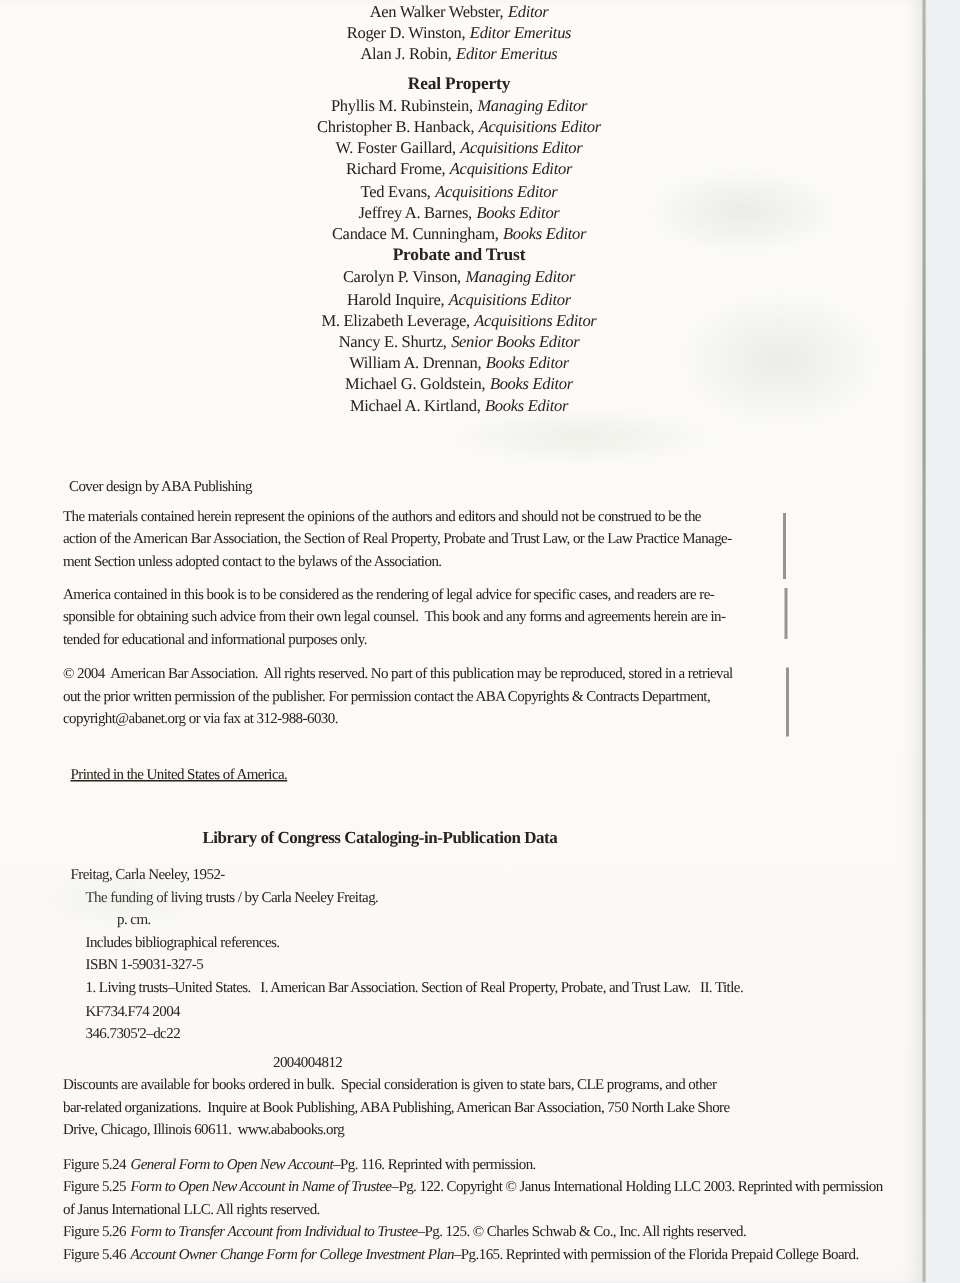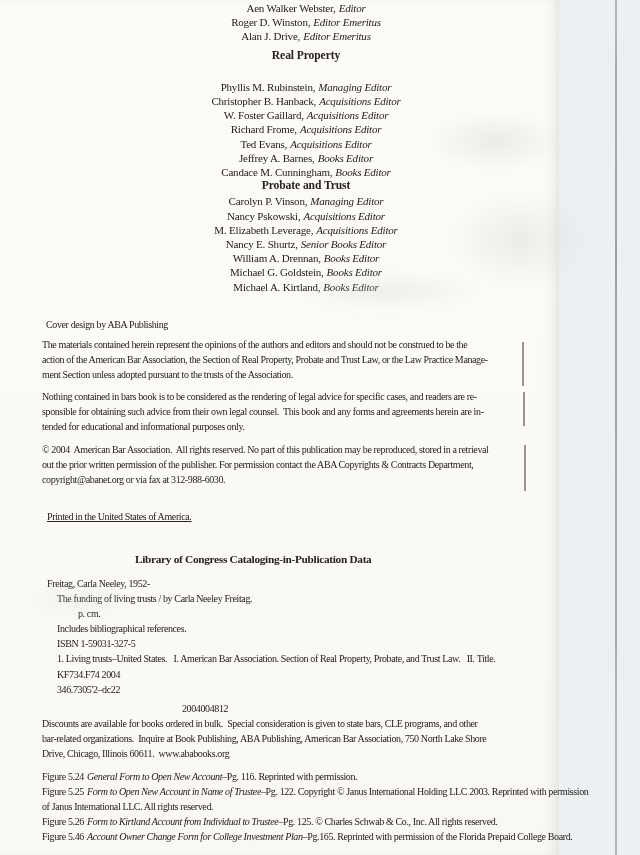--- a/index.html
+++ b/index.html
@@ -3,36 +3,36 @@
 <meta charset="utf-8">
 <style>
   html,body{margin:0;padding:0;}
   body{
     width:640px;height:855px;position:relative;overflow:hidden;
     background:#edf0f3;
     font-family:"Liberation Serif","DejaVu Serif",serif;
     color:#26221c;
   }
   .page{
-    position:absolute;left:0;top:0;width:559px;height:855px;
+    position:absolute;left:0;top:0;width:617px;height:855px;
     background:linear-gradient(180deg,#fcfbf8 0%,#fbfaf6 55%,#faf8f4 100%);
     box-shadow:inset -10px 0 14px -8px rgba(140,140,132,.28);
   }
   .page-edge{
     position:absolute;left:615px;top:0;width:2px;height:855px;
     background:linear-gradient(180deg,#b2b5ae 0%,#9aa09c 30%,#a8aba4 60%,#b5b8b0 100%);
   }
   
   .masthead{
     position:absolute;top:1px;left:0;width:612px;
     text-align:center;font-size:11px;line-height:14.2px;letter-spacing:-.2px;
   }
   .ed-role{font-style:italic;margin-left:3px;}
   .mast-heading{font-weight:bold;font-size:11.6px;letter-spacing:-.1px;}
-  .mh1{margin-top:5px;margin-bottom:17px;}
+  .mh1{margin-top:5px;margin-bottom:1px;}
   .mh2{margin-top:0;margin-bottom:1px;}
   
   .tblock{position:absolute;font-size:10px;line-height:15.2px;letter-spacing:-.38px;}
   .tline{white-space:pre;}
   .single{white-space:pre;}
   #cover-note{top:317px;left:46px;}
   #disclaimer{top:337px;left:42px;}
   #legal{top:389px;left:42px;}
   #copyright{top:442px;left:42px;}
   #printed{top:509px;left:47px;text-decoration:underline;}
@@ -57,51 +57,51 @@
   .s3{left:524px;top:445px;height:46px;}
 </style>
 </head>
 <body>
 
 <div class="page">
 
   <div class="masthead">
     <div class="ed-line"><span>Aen Walker Webster,</span><span class="ed-role">Editor</span></div>
     <div class="ed-line"><span>Roger D. Winston,</span><span class="ed-role">Editor Emeritus</span></div>
-    <div class="ed-line"><span>Alan J. Drive,</span><span class="ed-role">Editor Emeritus</span></div>
+    <div class="ed-line"><span>Alan J. Robin,</span><span class="ed-role">Editor Emeritus</span></div>
 
     <div class="mast-heading mh1">Real Property</div>
     <div class="ed-line"><span>Phyllis M. Rubinstein,</span><span class="ed-role">Managing Editor</span></div>
     <div class="ed-line"><span>Christopher B. Hanback,</span><span class="ed-role">Acquisitions Editor</span></div>
     <div class="ed-line"><span>W. Foster Gaillard,</span><span class="ed-role">Acquisitions Editor</span></div>
     <div class="ed-line"><span>Richard Frome,</span><span class="ed-role">Acquisitions Editor</span></div>
     <div class="ed-line"><span>Ted Evans,</span><span class="ed-role">Acquisitions Editor</span></div>
     <div class="ed-line"><span>Jeffrey A. Barnes,</span><span class="ed-role">Books Editor</span></div>
     <div class="ed-line"><span>Candace M. Cunningham,</span><span class="ed-role">Books Editor</span></div>
 
     <div class="mast-heading mh2">Probate and Trust</div>
     <div class="ed-line"><span>Carolyn P. Vinson,</span><span class="ed-role">Managing Editor</span></div>
-    <div class="ed-line"><span>Nancy Pskowski,</span><span class="ed-role">Acquisitions Editor</span></div>
+    <div class="ed-line"><span>Harold Inquire,</span><span class="ed-role">Acquisitions Editor</span></div>
     <div class="ed-line"><span>M. Elizabeth Leverage,</span><span class="ed-role">Acquisitions Editor</span></div>
     <div class="ed-line"><span>Nancy E. Shurtz,</span><span class="ed-role">Senior Books Editor</span></div>
     <div class="ed-line"><span>William A. Drennan,</span><span class="ed-role">Books Editor</span></div>
     <div class="ed-line"><span>Michael G. Goldstein,</span><span class="ed-role">Books Editor</span></div>
     <div class="ed-line"><span>Michael A. Kirtland,</span><span class="ed-role">Books Editor</span></div>
   </div>
 
   <div id="cover-note" class="tblock single">Cover design by ABA Publishing</div>
 
   <div id="disclaimer" class="tblock">
     <div class="tline">The materials contained herein represent the opinions of the authors and editors and should not be construed to be the</div>
     <div class="tline">action of the American Bar Association, the Section of Real Property, Probate and Trust Law, or the Law Practice Manage-</div>
-    <div class="tline">ment Section unless adopted pursuant to the trusts of the Association.</div>
+    <div class="tline">ment Section unless adopted contact to the bylaws of the Association.</div>
   </div>
 
   <div id="legal" class="tblock">
-    <div class="tline">Nothing contained in bars book is to be considered as the rendering of legal advice for specific cases, and readers are re-</div>
+    <div class="tline">America contained in this book is to be considered as the rendering of legal advice for specific cases, and readers are re-</div>
     <div class="tline">sponsible for obtaining such advice from their own legal counsel.  This book and any forms and agreements herein are in-</div>
     <div class="tline">tended for educational and informational purposes only.</div>
   </div>
 
   <div id="copyright" class="tblock">
     <div class="tline">© 2004  American Bar Association.  All rights reserved. No part of this publication may be reproduced, stored in a retrieval</div>
     <div class="tline">out the prior written permission of the publisher. For permission contact the ABA Copyrights &amp; Contracts Department,</div>
     <div class="tline">copyright@abanet.org or via fax at 312-988-6030.</div>
   </div>
 
@@ -123,21 +123,21 @@
 
   <div id="discounts" class="tblock">
     <div class="tline">Discounts are available for books ordered in bulk.  Special consideration is given to state bars, CLE programs, and other</div>
     <div class="tline">bar-related organizations.  Inquire at Book Publishing, ABA Publishing, American Bar Association, 750 North Lake Shore</div>
     <div class="tline">Drive, Chicago, Illinois 60611.  www.ababooks.org</div>
   </div>
 
   <div id="figures" class="tblock">
     <p class="fig-entry"><span>Figure 5.24</span><span class="fig-title">General Form to Open New Account</span><span>–Pg. 116. Reprinted with permission.</span></p>
     <p class="fig-entry"><span>Figure 5.25</span><span class="fig-title">Form to Open New Account in Name of Trustee</span><span>–Pg. 122. Copyright © Janus International Holding LLC 2003. Reprinted with permission of Janus International LLC. All rights reserved.</span></p>
-    <p class="fig-entry"><span>Figure 5.26</span><span class="fig-title">Form to Kirtland Account from Individual to Trustee</span><span>–Pg. 125. © Charles Schwab &amp; Co., Inc. All rights reserved.</span></p>
+    <p class="fig-entry"><span>Figure 5.26</span><span class="fig-title">Form to Transfer Account from Individual to Trustee</span><span>–Pg. 125. © Charles Schwab &amp; Co., Inc. All rights reserved.</span></p>
     <p class="fig-entry"><span>Figure 5.46</span><span class="fig-title">Account Owner Change Form for College Investment Plan</span><span>–Pg.165. Reprinted with permission of the Florida Prepaid College Board.</span></p>
   </div>
 
   <div class="ghost g1"></div>
   <div class="ghost g2"></div>
   <div class="ghost g3"></div>
   <div class="ghost g4"></div>
   <div class="streak s1"></div>
   <div class="streak s2"></div>
   <div class="streak s3"></div>

